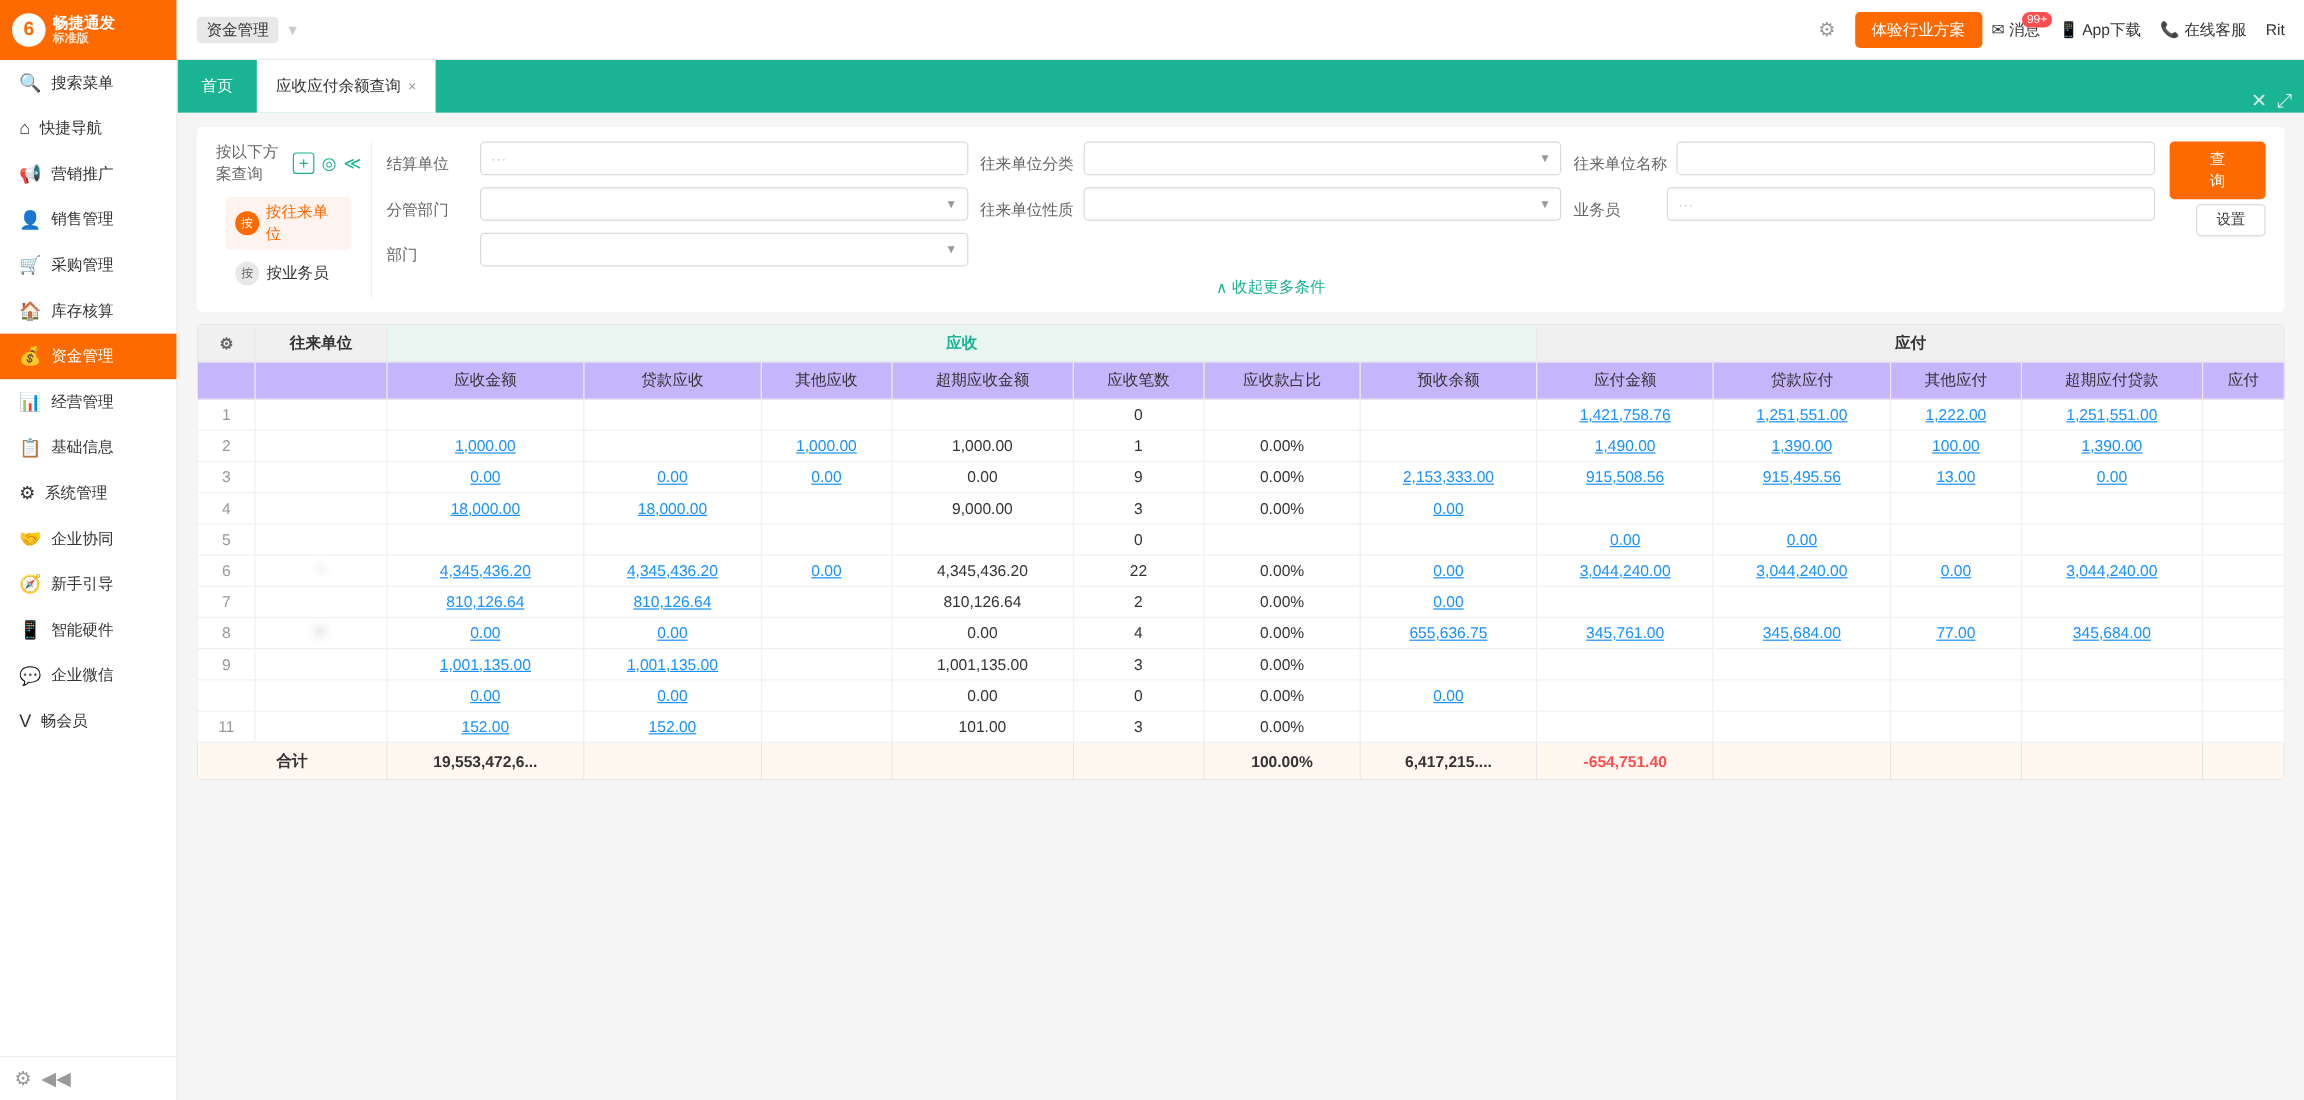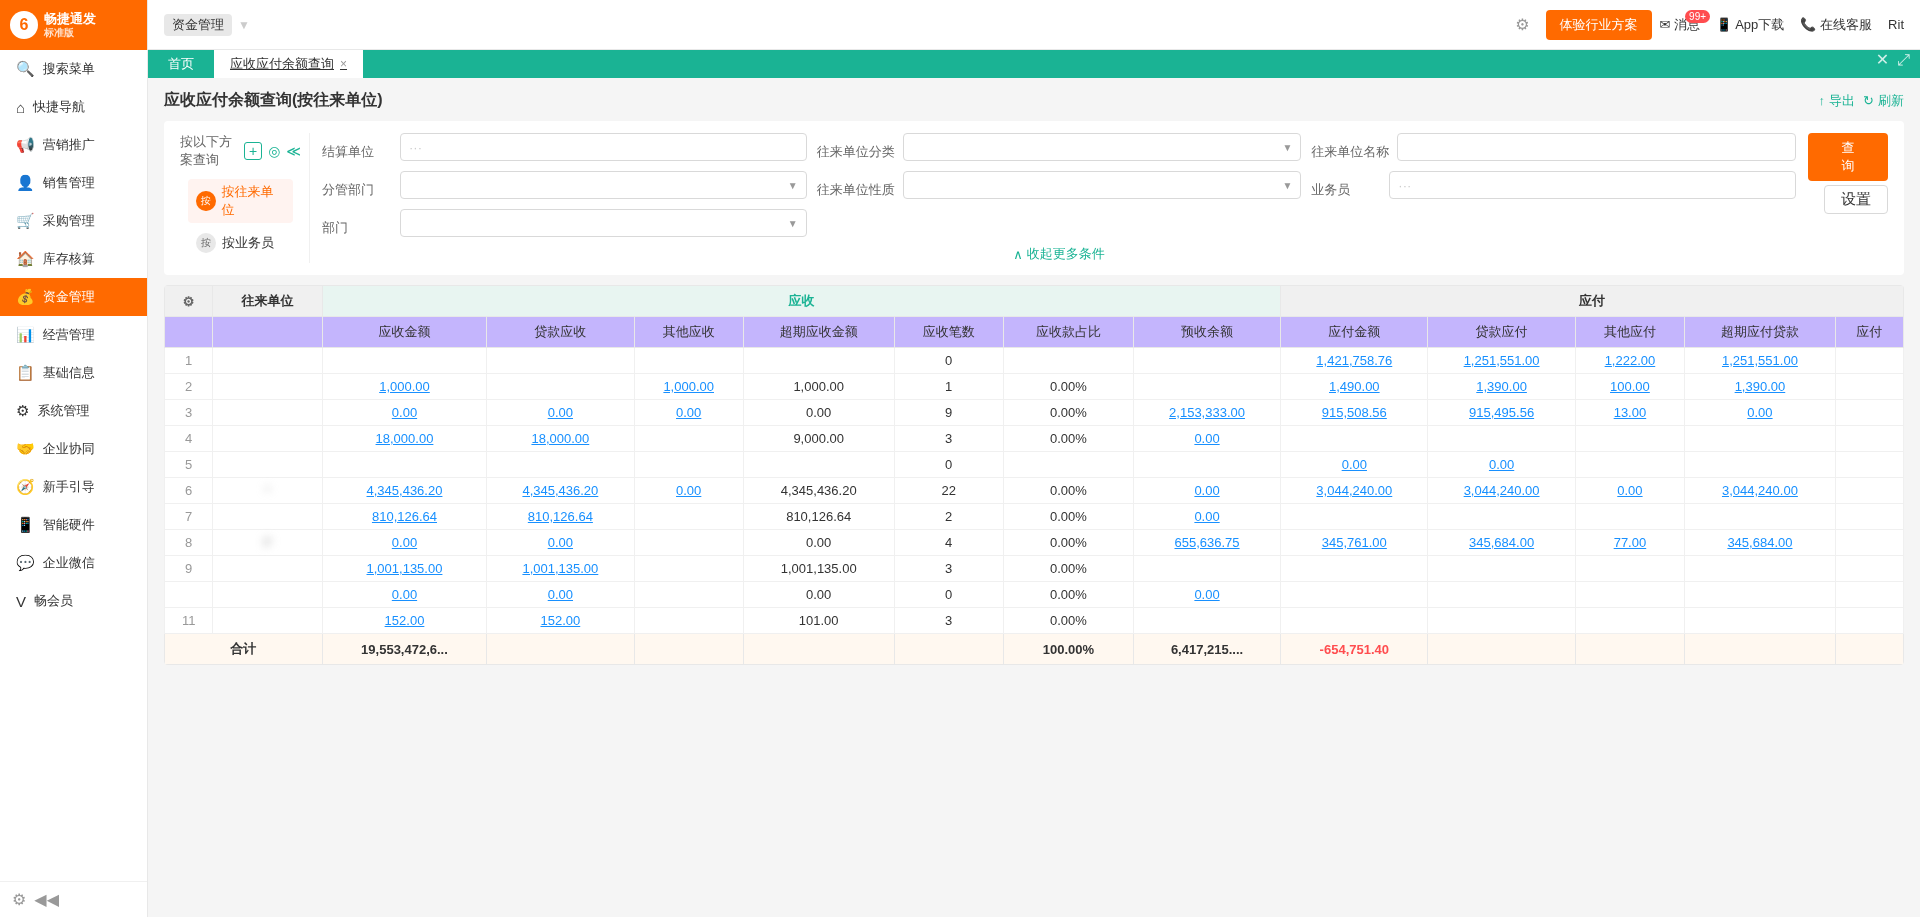--- a/index.html
+++ b/index.html
@@ -125,22 +125,22 @@
       padding: 1px 4px;
       min-width: 16px;
       text-align: center;
     }
     .topbar-user { color: #333; cursor: pointer; font-size: 13px; }
 
     
     .tabbar {
       background: #1ab394;
       display: flex;
-      align-items: flex-start;
-      height: 28px;
+      align-items: flex-end;
+      height: 44px;
       padding: 0 0 0 0;
     }
     .tab-home {
       padding: 0 20px;
       color: #fff;
       font-size: 13px;
       cursor: pointer;
       height: 100%;
       display: flex;
       align-items: center;
@@ -148,21 +148,20 @@
     .tab-active {
       background: #fff;
       color: #333;
       padding: 0 16px;
       height: 100%;
       display: flex;
       align-items: center;
       gap: 6px;
       font-size: 13px;
       cursor: pointer;
-      text-decoration: underline;
     }
     .tab-active .tab-close { color: #999; cursor: pointer; font-size: 12px; }
     .tabbar-right {
       margin-left: auto;
       display: flex;
       align-items: center;
       padding-right: 10px;
       gap: 8px;
     }
     .tabbar-icon { color: rgba(255,255,255,0.8); cursor: pointer; font-size: 16px; }
@@ -290,21 +289,21 @@
       display: block;
       margin-bottom: 4px;
     }
     .setting-btn {
       background: #fff;
       color: #333;
       border: 1px solid #d9d9d9;
       border-radius: 4px;
       padding: 4px 16px;
       cursor: pointer;
-      font-size: 15px;
+      font-size: 12px;
     }
 
     
     .filter-main {
       display: flex;
       gap: 0;
     }
     .filter-left {
       width: 130px;
       border-right: 1px solid #f0f0f0;
@@ -484,33 +483,20 @@
       <span class="tab-close">×</span>
     </div>
     <div class="tabbar-right">
       <span class="tabbar-icon">✕</span>
       <span class="tabbar-icon">⤢</span>
     </div>
   </div>
 
   <div class="content">
 
-    <div class="page-header">
-      <span class="page-title">应收应付余额查询(按往来单位)</span>
-      <div class="page-actions">
-        <button class="action-btn">
-          <span>↑</span>
-          <span>导出</span>
-        </button>
-        <button class="action-btn">
-          <span>↻</span>
-          <span>刷新</span>
-        </button>
-      </div>
-    </div>
 
     <div class="filter-panel">
       <div class="filter-main">
         <div class="filter-left">
           <div style="display:flex;align-items:center;gap:6px;margin-bottom:10px;">
             <span style="color:#666;font-size:13px;">按以下方案查询</span>
             <span class="filter-icon-btn" style="border:1px solid #1ab394;border-radius:3px;padding:0 4px;">+</span>
             <span class="filter-icon-btn">◎</span>
             <span class="filter-icon-btn">≪</span>
           </div>

